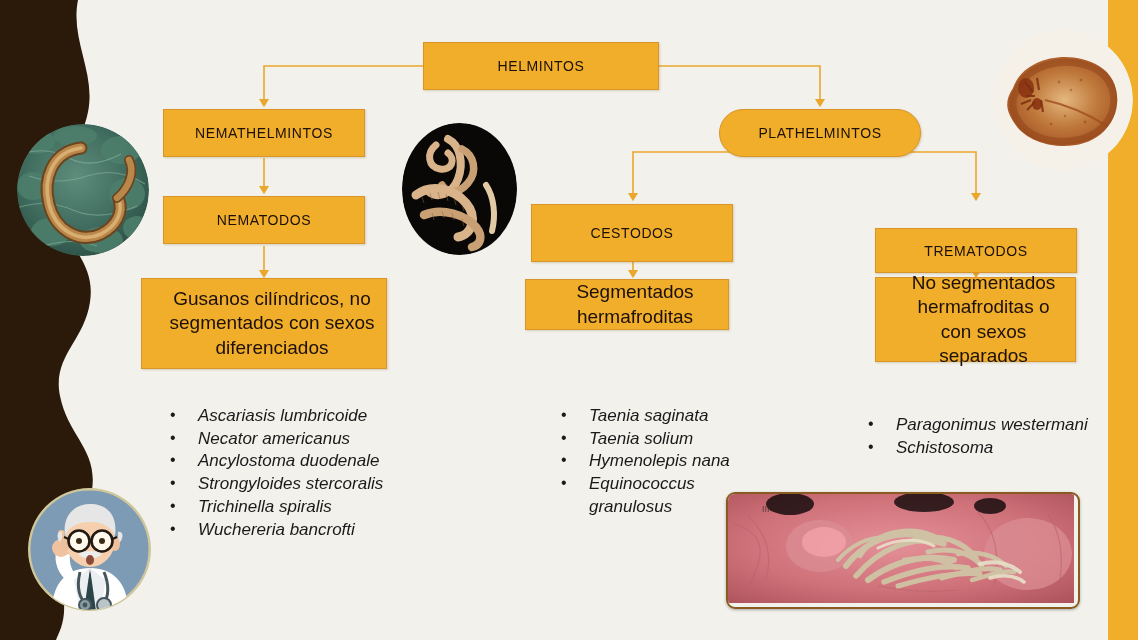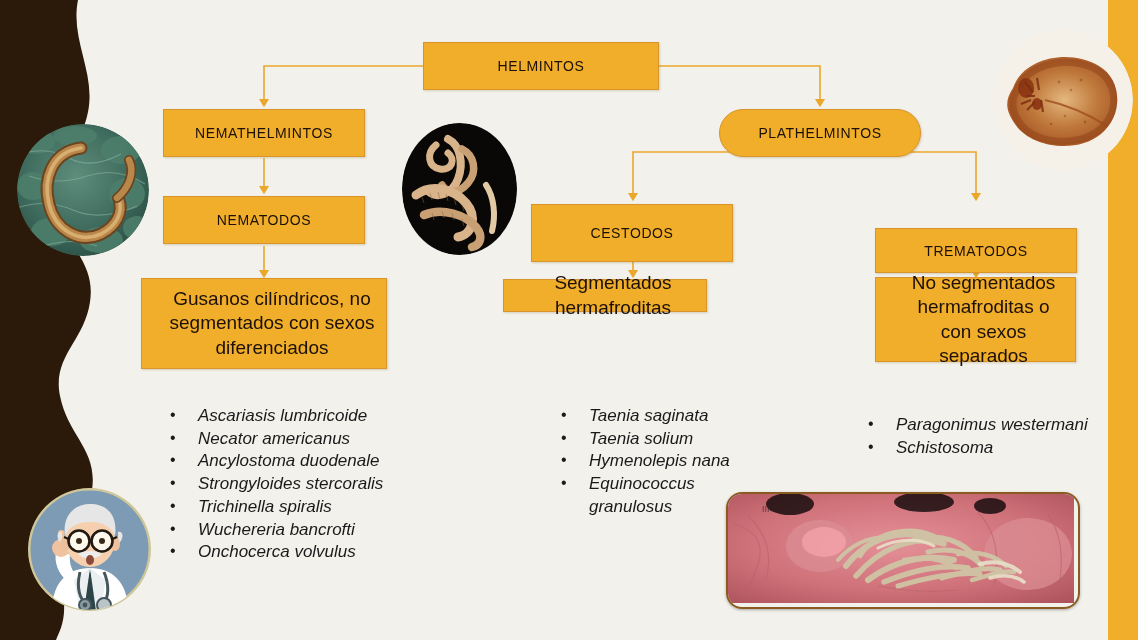--- a/index.html
+++ b/index.html
@@ -121,21 +121,21 @@
     left: 993px; top: 30px;
     width: 140px; height: 140px;
   }
   .ph-doctor {
     left: 28px; top: 488px;
     width: 123px; height: 123px;
   }
   .ph-endoscopy {
     left: 726px; top: 492px;
     width: 350px; height: 113px;
-    border-radius: 16px;
+    border-radius: 9px;
     border: 2px solid #8a5b20;
     box-shadow: 0 1px 3px rgba(0,0,0,0.3);
   }
   .photo svg, .photo canvas { display: block; }
 </style>
 </head>
 <body>
 
 <div id="slide">
 
@@ -200,36 +200,35 @@
   </div>
 
   <div class="box" style="left:875px; top:204px; width:202px; height:45px;margin-top:24px;">
     <span class="box-title">TREMATODOS</span>
   </div>
 
   <div class="box" style="left:141px; top:278px; width:246px; height:91px;">
     <span class="box-desc">Gusanos cilíndricos, no segmentados con sexos diferenciados</span>
   </div>
 
-  <div class="box" style="left:503px; top:279px; width:204px; height:33px;">
+  <div class="box" style="left:525px; top:279px; width:204px; height:51px;">
     <span class="box-desc">Segmentados hermafroditas</span>
   </div>
 
   <div class="box" style="left:875px; top:277px; width:201px; height:85px;">
     <span class="box-desc">No segmentados hermafroditas o con sexos separados</span>
   </div>
 
   <ul class="species-list" style="left:152px; top:393px;" id="list-nematodos">
       <li class="bullet">Ascariasis lumbricoide</li>
       <li class="bullet">Necator americanus</li>
       <li class="bullet">Ancylostoma duodenale</li>
       <li class="bullet">Strongyloides stercoralis</li>
       <li class="bullet">Trichinella spiralis</li>
       <li class="bullet">Wuchereria bancrofti</li>
-      <li class="bullet">Onchocerca volvulus</li>
     </ul>
 
   <ul class="species-list" style="left:543px; top:393px;" id="list-cestodos">
       <li class="bullet">Taenia saginata</li>
       <li class="bullet">Taenia solium</li>
       <li class="bullet">Hymenolepis nana</li>
       <li class="bullet">Equinococcus</li>
       <li class="cont">granulosus</li>
     </ul>
 

